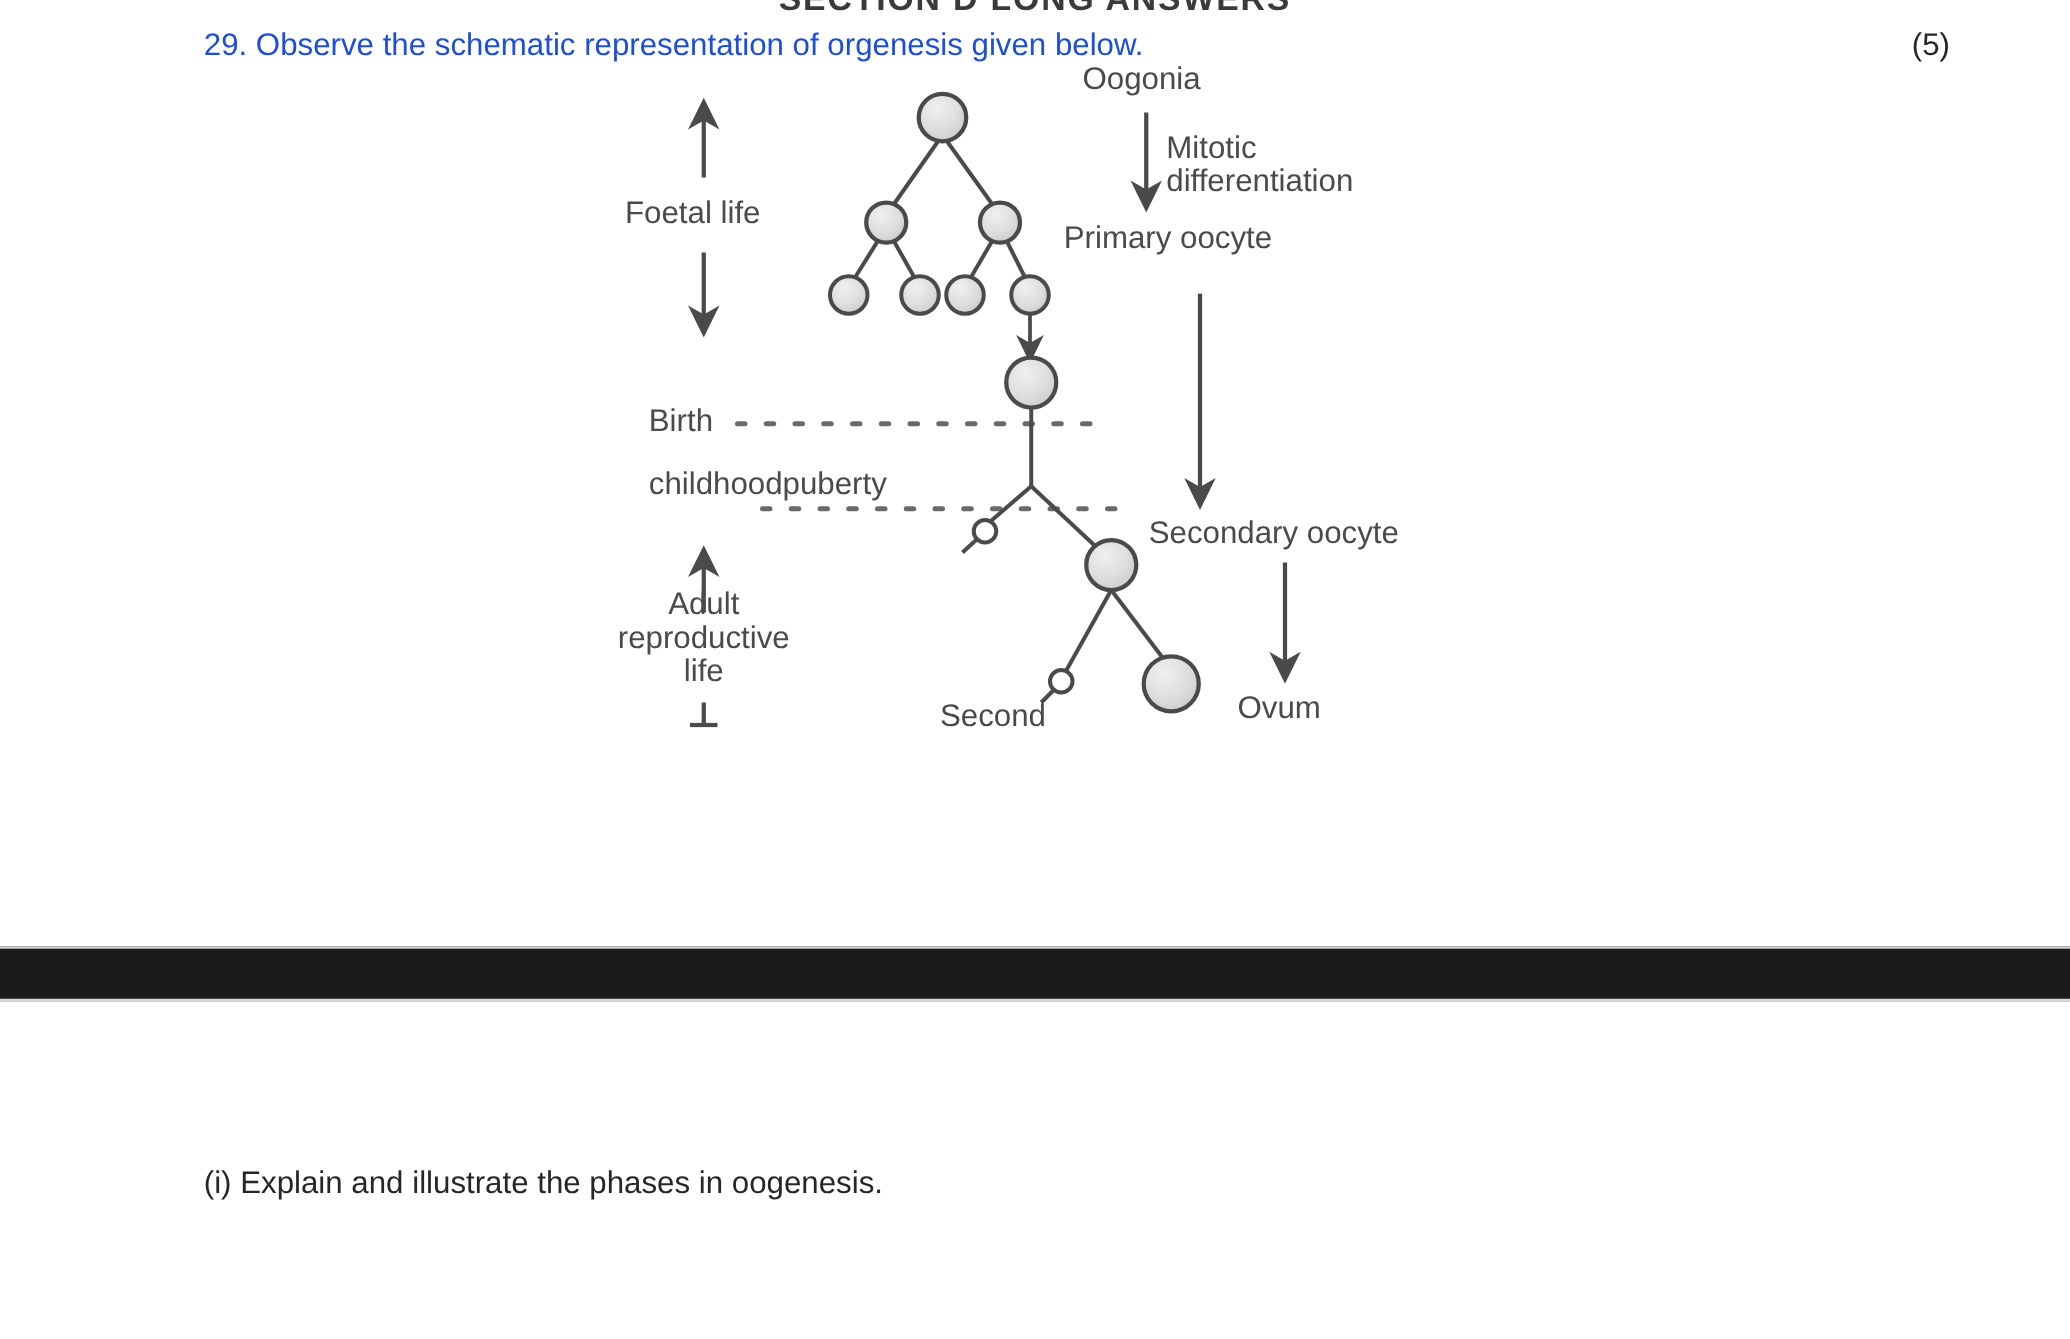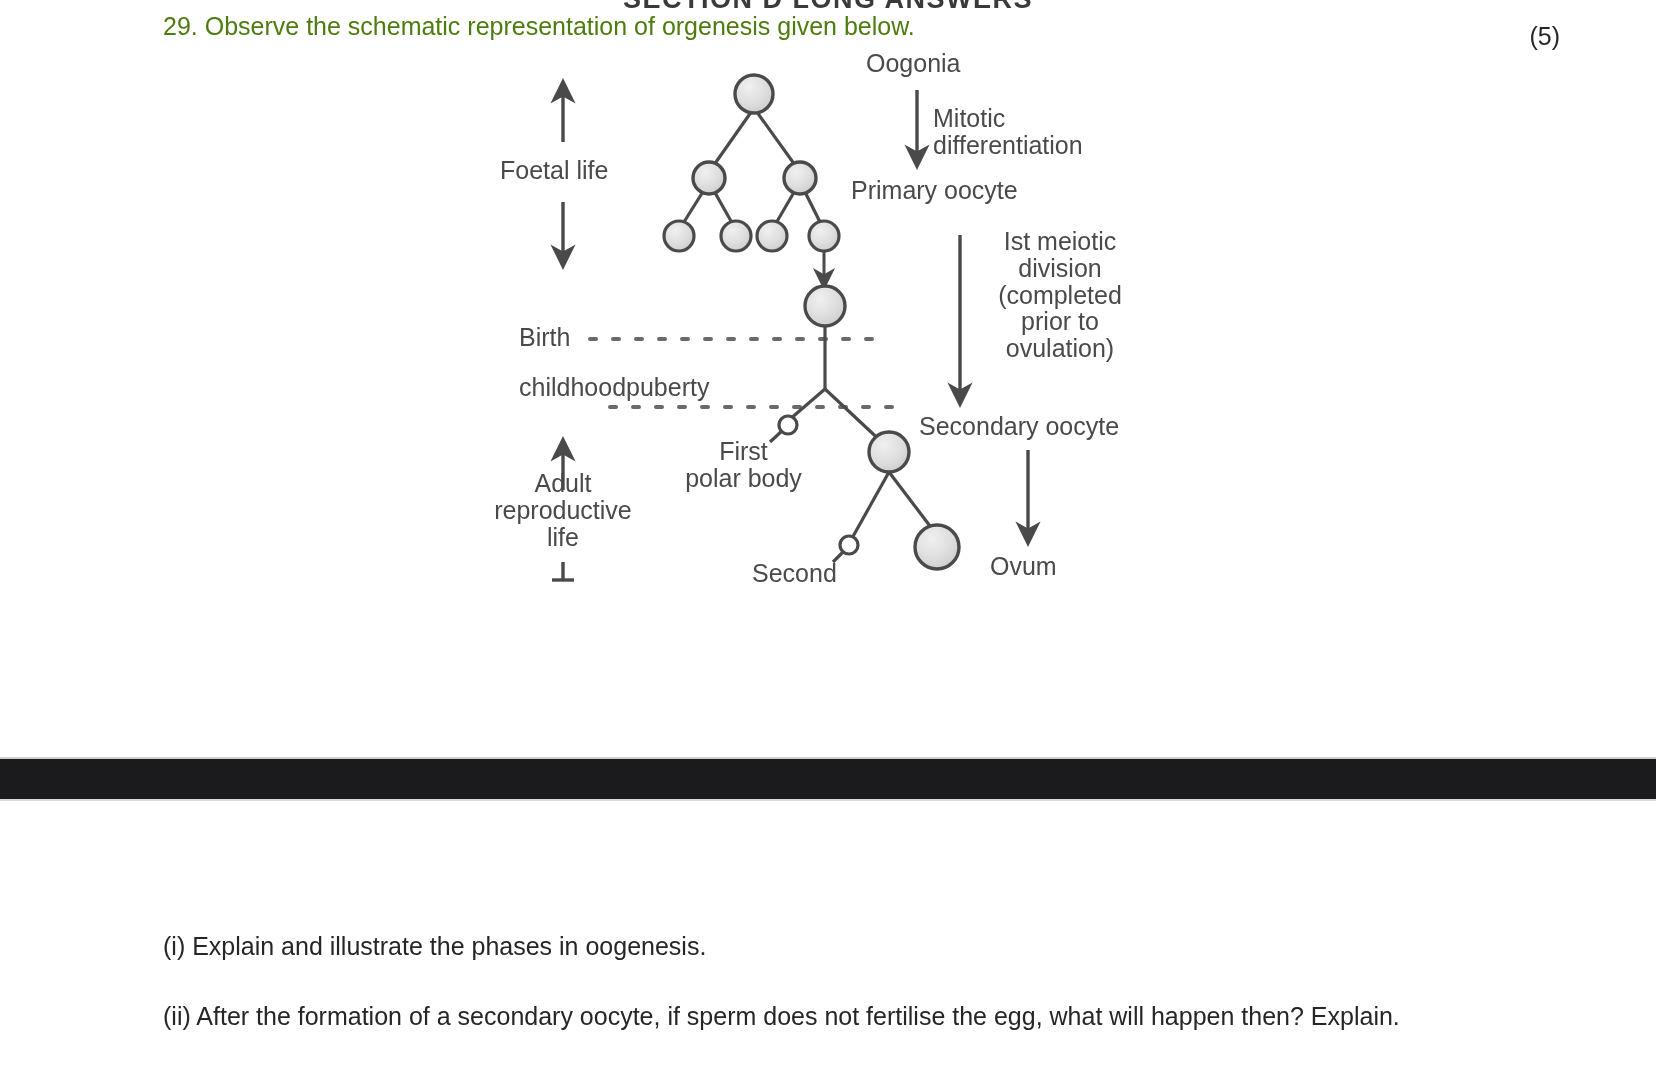--- a/index.html
+++ b/index.html
@@ -29,23 +29,23 @@
     letter-spacing: 1.5px;
     color: #3a3a3a;
     white-space: nowrap;
     overflow: hidden;
   }
 
   
   .question-line {
     position: absolute;
     left: 163px;
-    top: 12px;
-    font-size: 25px;
-    color: #4d7c0f;
+    top: 22px;
+    font-size: 25px;
+    color: #1d4ed8;
     white-space: nowrap;
   }
   .marks {
     position: absolute;
     right: 96px;
     top: 22px;
     font-size: 25px;
     color: #262626;
   }
 
@@ -186,44 +186,36 @@
     </g>
   </svg>
 
   <div class="fig-label center" style="left:866px; top:0px;">Oogonia</div>
 
   <div class="fig-label" style="left:933px; top:55px;">Mitotic
 differentiation</div>
 
   <div class="fig-label" style="left:851px; top:127px;">Primary oocyte</div>
 
-  <div class="fig-label center" style="left:985px; top:178px; width:150px;">Ist meiotic
-division
-(completed
-prior to
-ovulation)</div>
 
   <div class="fig-label" style="left:919px; top:363px;">Secondary oocyte</div>
 
   <div class="fig-label" style="left:990px; top:503px;text-align:center;">Ovum</div>
 
   <div class="fig-label" style="left:500px; top:107px;">Foetal life</div>
 
   <div class="fig-label" style="left:519px; top:274px;">Birth</div>
 
   <div class="fig-label" style="left:519px; top:324px;">childhoodpuberty</div>
 
   <div class="fig-label center" style="left:473px; top:420px; width:180px;">Adult
 reproductive
 life</div>
 
-  <div class="fig-label center" style="left:676px; top:388px; width:135px;">First
-polar body</div>
 
   <div class="fig-label" style="left:752px; top:510px;">Second</div>
 </div>
 
 <div class="dark-bar"></div>
 
 <div class="subquestions">
   <span class="subq">(i) Explain and illustrate the phases in oogenesis.</span>
-  <span class="subq">(ii) After the formation of a secondary oocyte, if sperm does not fertilise the egg, what will happen then? Explain.</span>
 </div>
 
 </body></html>

